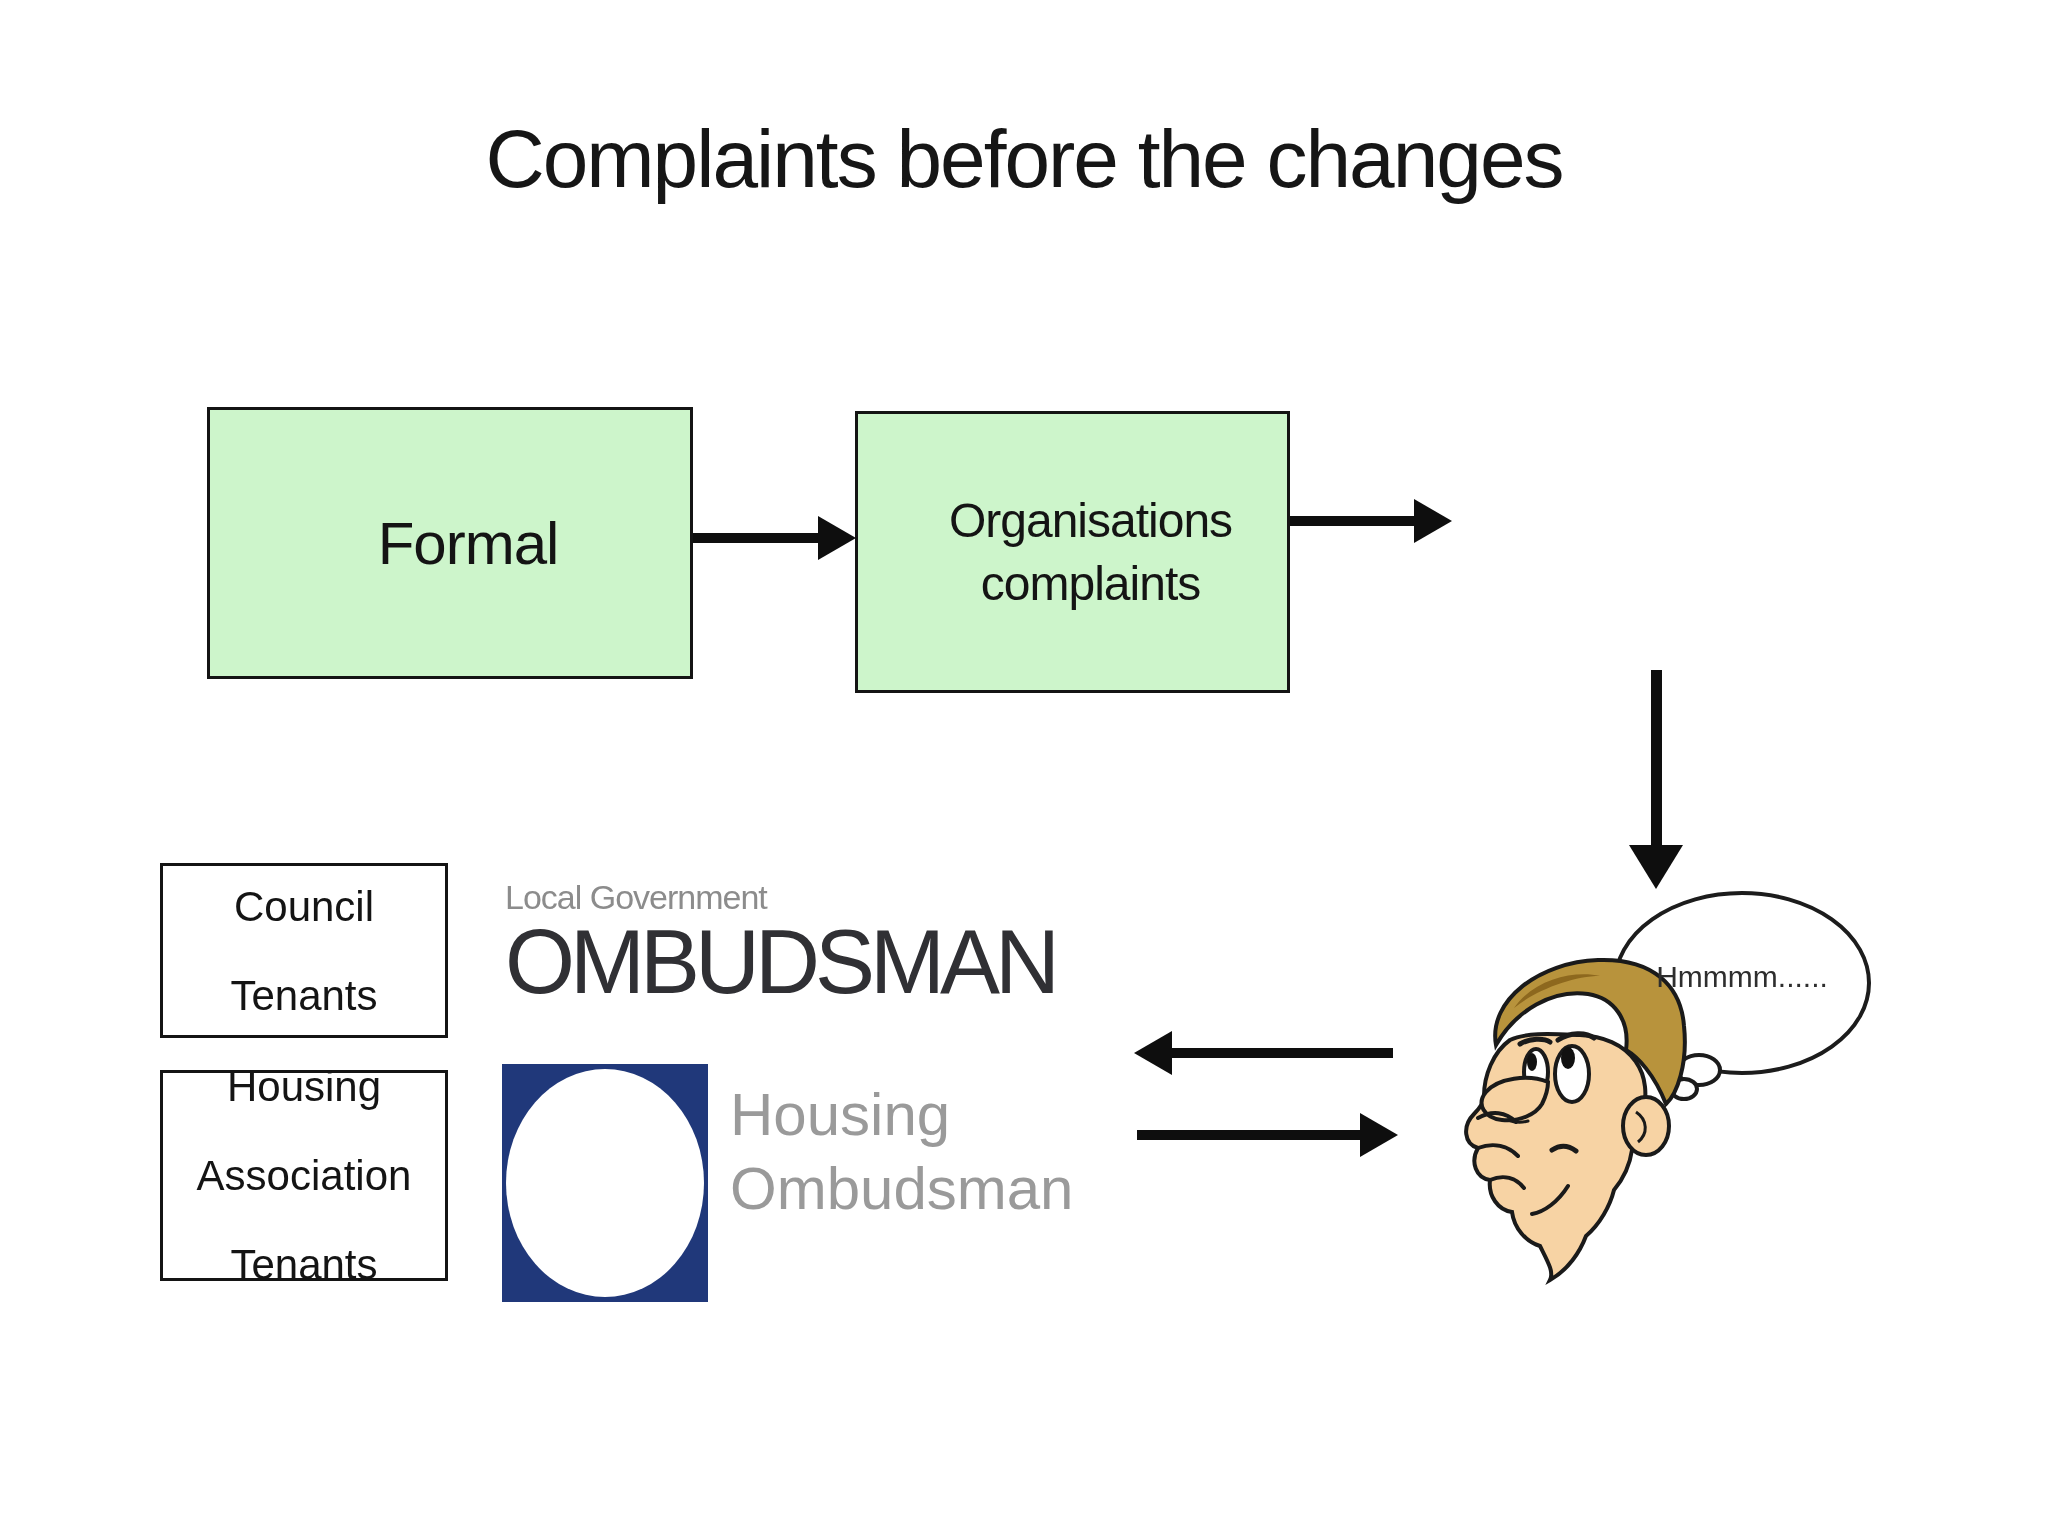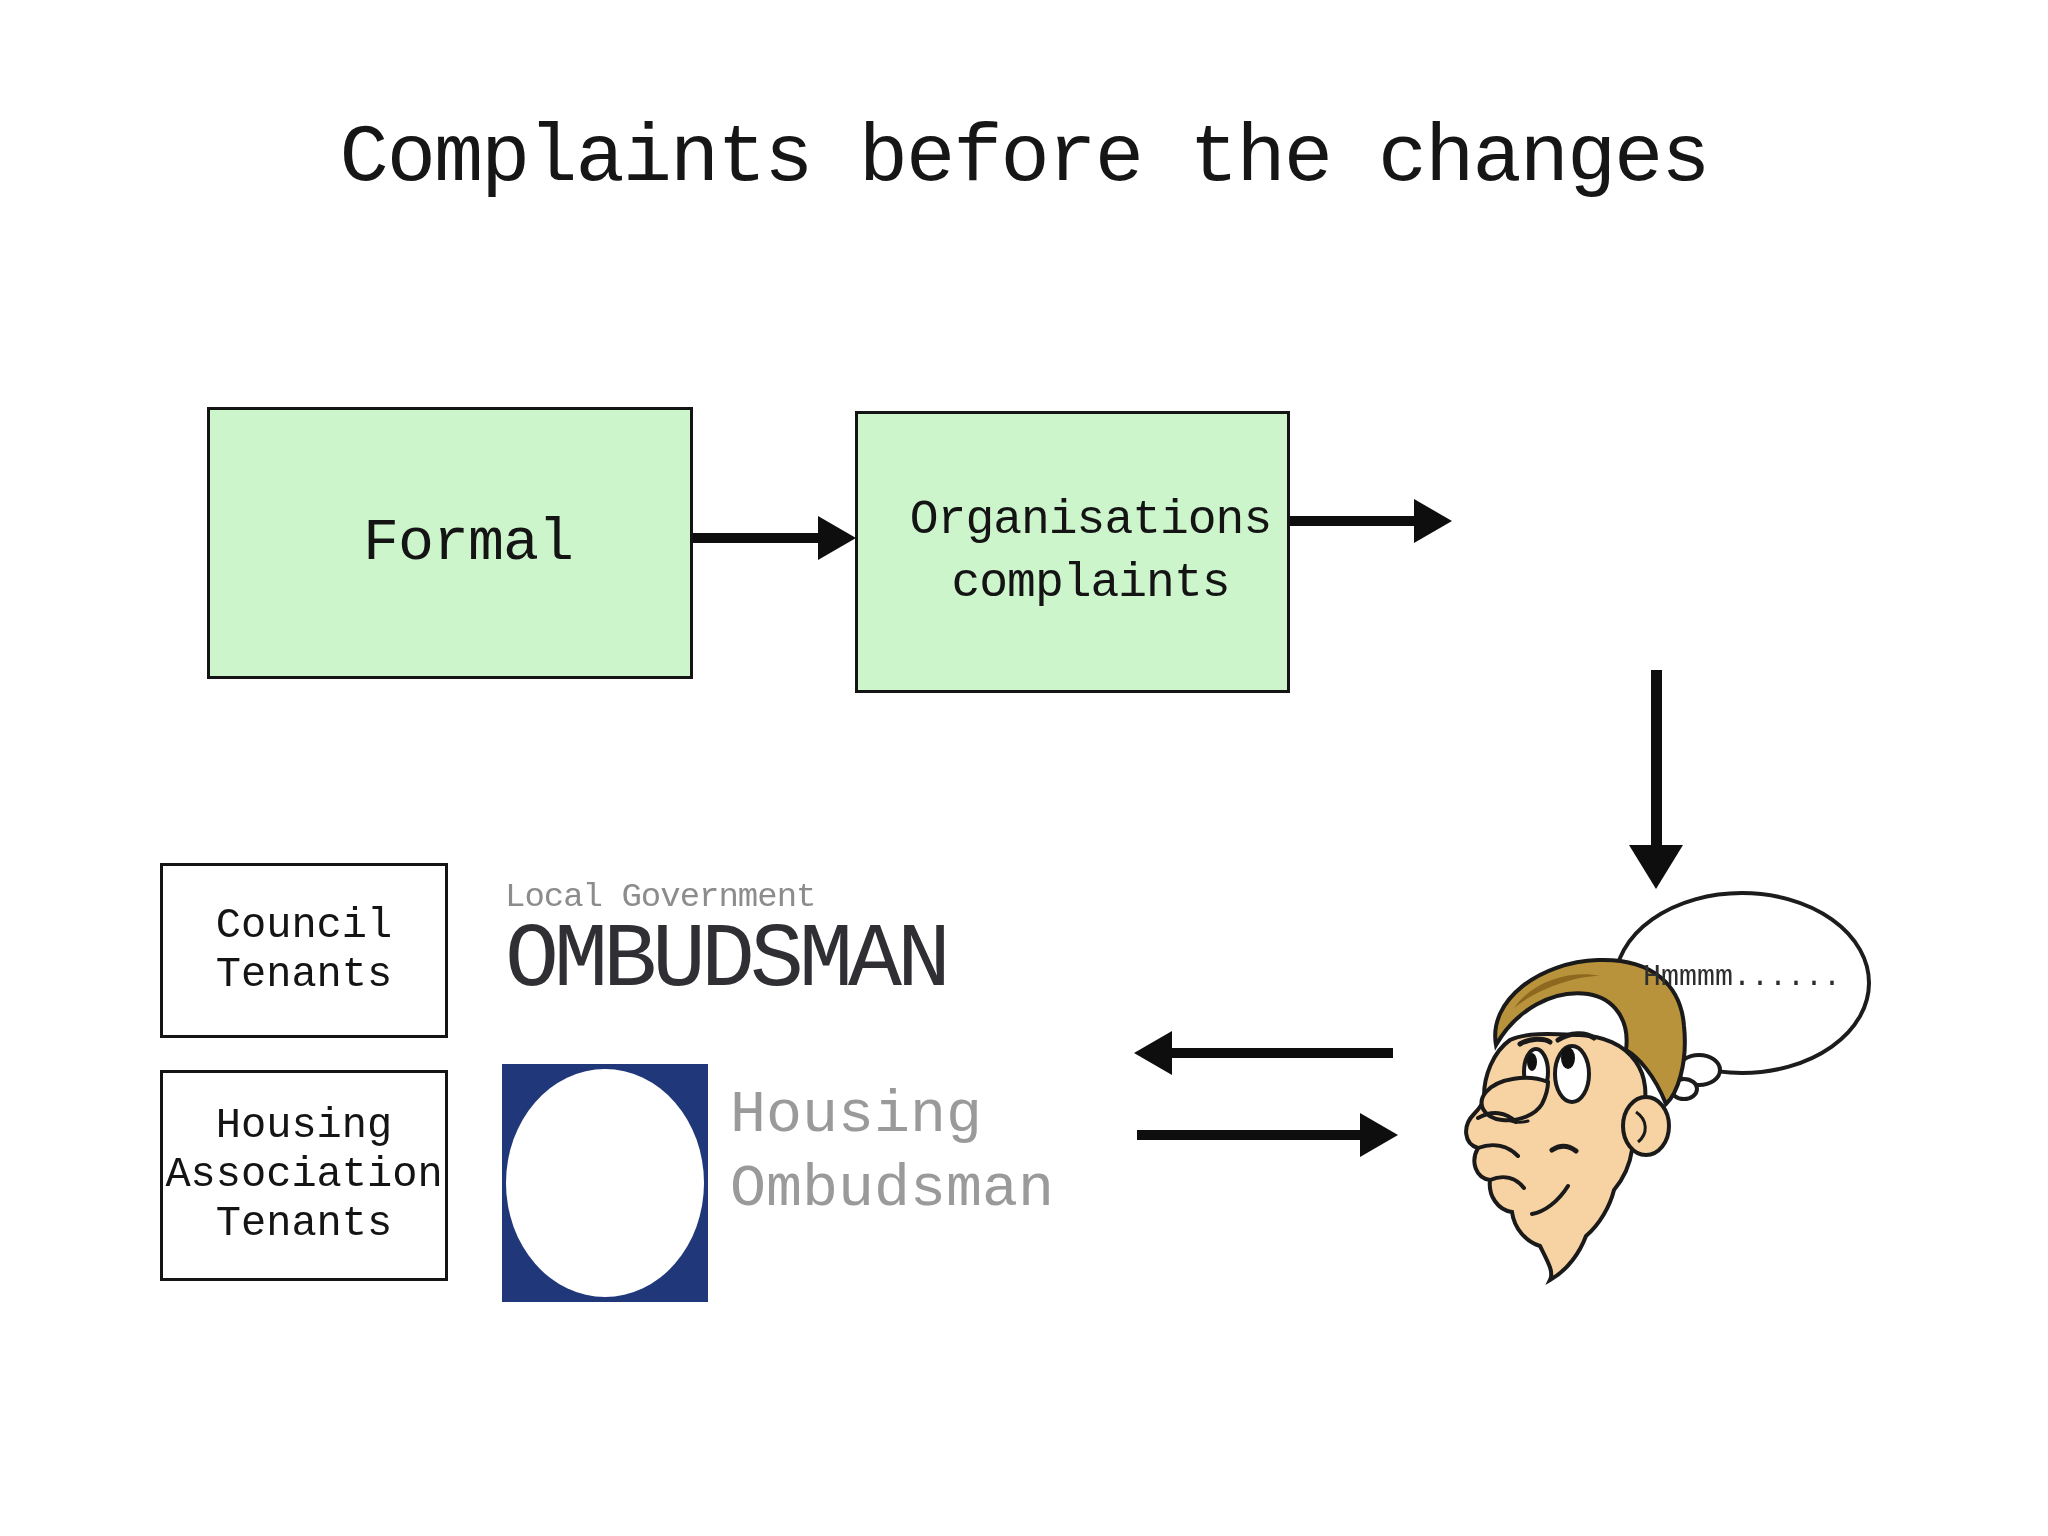--- a/index.html
+++ b/index.html
@@ -1,21 +1,21 @@
 <!DOCTYPE html>
 <html><head>
 <meta charset="utf-8">
 <style>
   html,body{margin:0;padding:0;background:#ffffff;}
   .slide{
     position:relative;
     width:2048px;height:1428px;
     background:#ffffff;
     overflow:hidden;
-    font-family:Liberation Mono, monospace;
+    font-family:Liberation Sans, sans-serif;
     color:#161616;
     border-radius:19px;
   }
   .title{
     position:absolute;top:112px;left:0;width:2048px;
     text-align:center;
     font-size:82px;letter-spacing:-2px;
     color:#161616;
   }
   .gbox{
@@ -36,20 +36,21 @@
   .wbox{
     position:absolute;
     background:#ffffff;
     border:3px solid #141414;
     display:flex;flex-direction:column;
     align-items:center;justify-content:center;
     text-align:center;
     font-size:42px;line-height:49px;
     color:#141414;
     box-sizing:border-box;
+    gap:40px;
   }
   .wbox--1{left:160px;top:863px;width:288px;height:175px;}
   .wbox--2{left:160px;top:1070px;width:288px;height:211px;}
   .lgo{position:absolute;left:505px;top:878px;}
   .lgo-line1{font-size:34px;letter-spacing:-1px;color:#8c8c8c;}
   .lgo-line2{font-size:90px;letter-spacing:-5px;color:#303034;margin-top:-6px;}
   .hos-square{
     position:absolute;left:502px;top:1064px;width:206px;height:238px;
     background:#20387a;
   }

